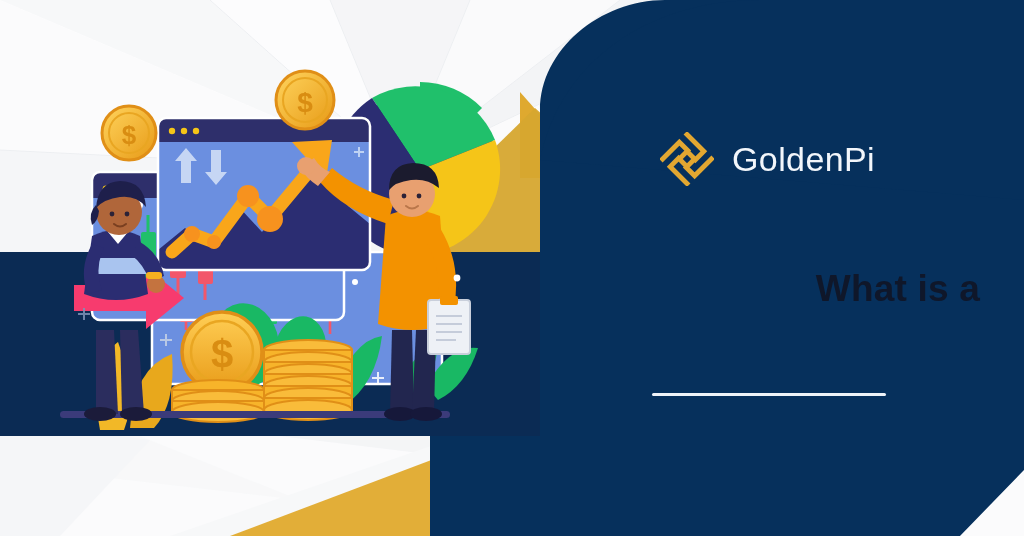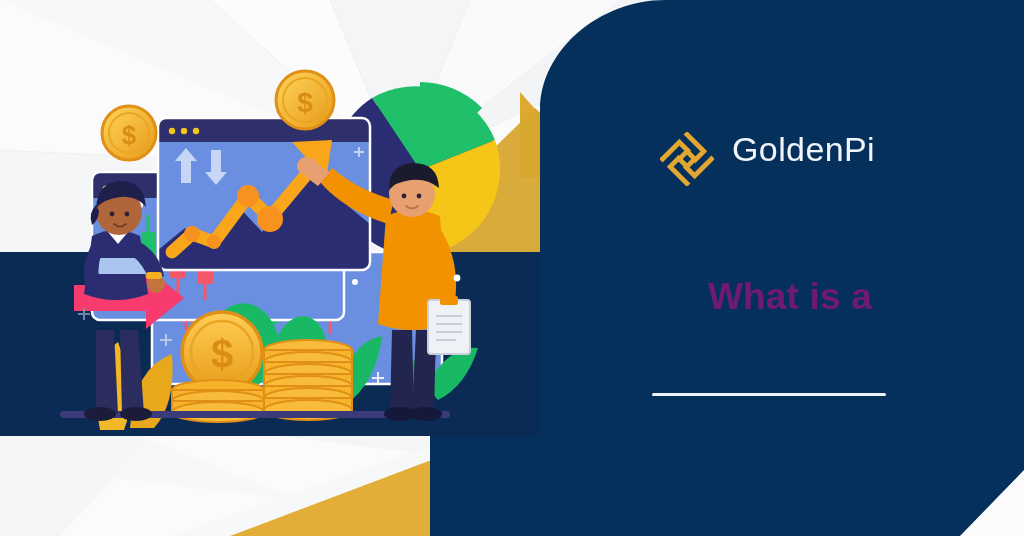--- a/index.html
+++ b/index.html
@@ -9,32 +9,32 @@
     font-family:"Liberation Sans","DejaVu Sans",sans-serif;
     background:#ffffff;
     position:relative;
   }
   #stage { position:absolute; inset:0; width:1024px; height:536px; overflow:hidden; }
   #stage svg.layer { position:absolute; top:0; left:0; width:1024px; height:536px; }
 
   
   .brand-row {
     position:absolute; left:660px; top:132px;
-    display:flex; gap:18px;
+    display:flex; align-items:center; gap:18px;
     z-index:40;
   }
   .brand-mark { width:54px; height:54px; display:block; }
   .brand-word {
     color:#f2f6fb; font-size:34px; letter-spacing:.4px;
     font-weight:400; white-space:nowrap; line-height:1;
   }
   .hero-title {
-    position:absolute; left:600px; top:272px; width:380px;
-    text-align:center; z-index:40;
-    color:#701a75; font-size:37px; font-weight:700;
+    position:absolute; left:600px; top:264px; width:380px;
+    text-align:right; z-index:40;
+    color:#0f172a; font-size:37px; font-weight:700;
     line-height:1.34; letter-spacing:.2px;
   }
   .hero-title .l2 { display:block; }
   .hero-rule {
     position:absolute; left:652px; top:393px; width:234px; height:3px;
     background:#eef3f9; border-radius:2px; z-index:40;
   }
 </style>
 </head>
 <body>

